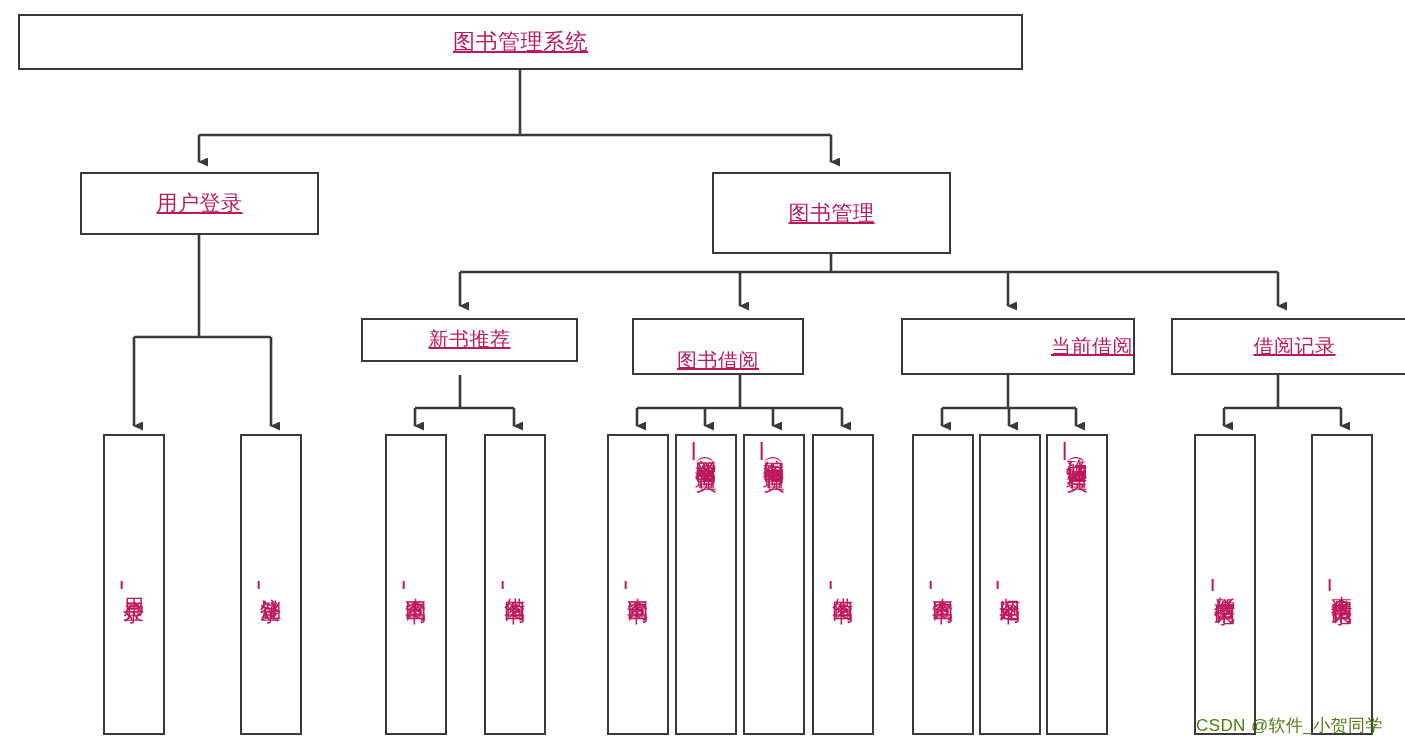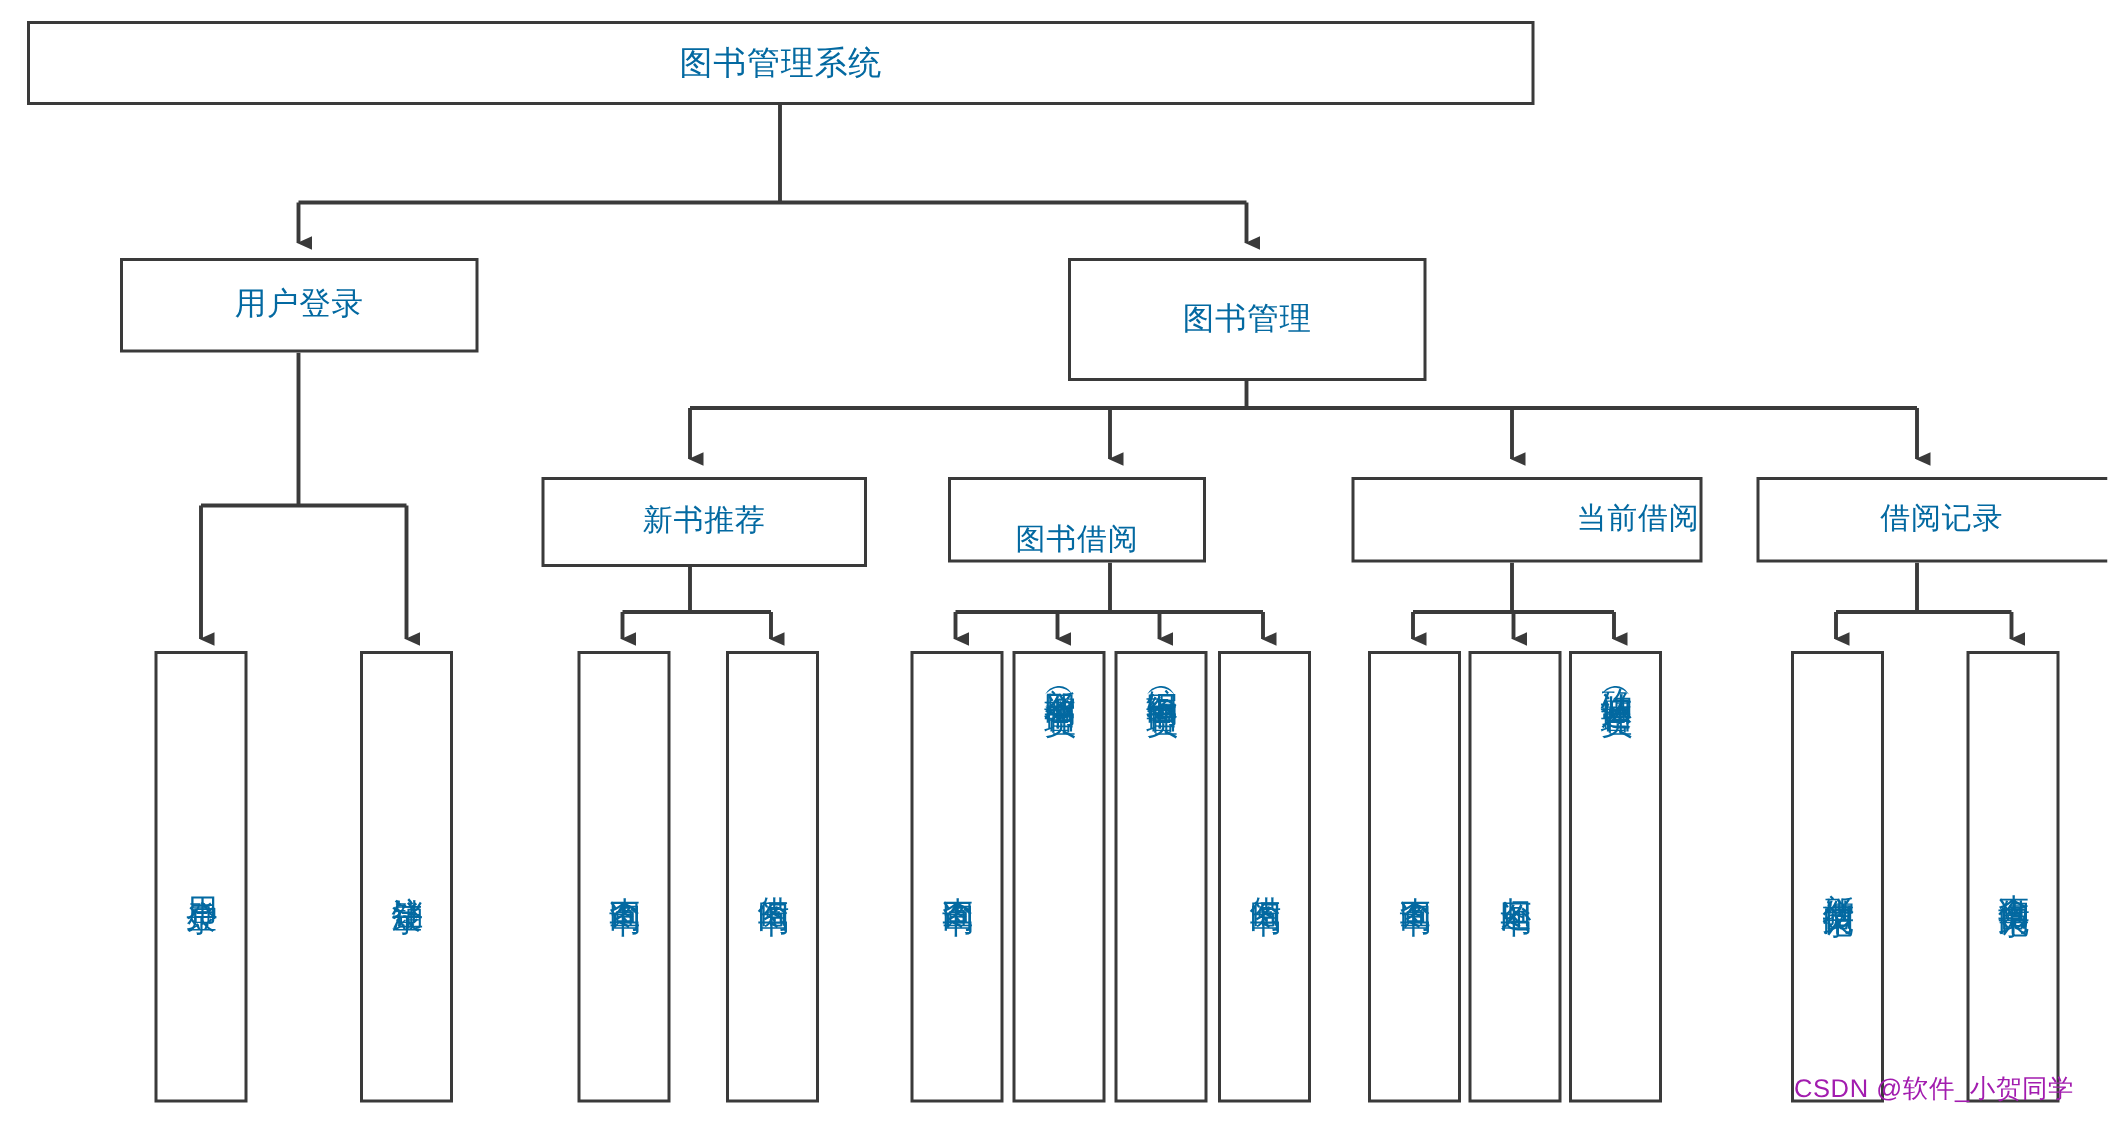--- a/index.html
+++ b/index.html
@@ -35,25 +35,26 @@
     position: absolute;
     box-sizing: border-box;
     background: #ffffff;
     border: 2px solid #3a3a3a;
     display: flex;
     align-items: center;
     justify-content: center;
   }
 
   .node-label {
-    color: #0369a1;
+    color: #be185d;
     font-size: 21px;
     line-height: 1.18;
     white-space: nowrap;
     letter-spacing: 0.5px;
+    text-decoration: underline;
   }
 
   
   .node.root .node-label {
     font-size: 22px;
   }
 
   .node.level2 .node-label {
     font-size: 21px;
   }
@@ -79,21 +80,21 @@
     max-height: 100%;
   }
 
   
   .node.leaf.tall-label {
     align-items: flex-start;
   }
 
   .watermark {
     position: absolute;
-    color: #a21caf;
+    color: #4d7c0f;
     font-size: 17px;
     letter-spacing: 0.4px;
     white-space: nowrap;
     user-select: none;
   }
 </style>
 </head>
 <body>
 
 <div id="diagram-canvas">
@@ -154,21 +155,21 @@
   </div>
 
   <div class="node level2" style="left:80px; top:172px; width:239px; height:63px;">
     <span class="node-label">用户登录</span>
   </div>
 
   <div class="node level2" style="left:712px; top:172px; width:239px; height:82px;">
     <span class="node-label">图书管理</span>
   </div>
 
-  <div class="node level3" style="left:361px; top:318px; width:217px; height:60px;">
+  <div class="node level3" style="left:361px; top:318px; width:217px; height:44px;">
     <span class="node-label">新书推荐</span>
   </div>
 
   <div class="node level3" style="left:632px; top:318px; width:172px; height:57px;align-items:flex-end;">
     <span class="node-label">图书借阅</span>
   </div>
 
   <div class="node level3" style="left:901px; top:318px; width:234px; height:57px;justify-content:flex-end;">
     <span class="node-label">当前借阅</span>
   </div>

